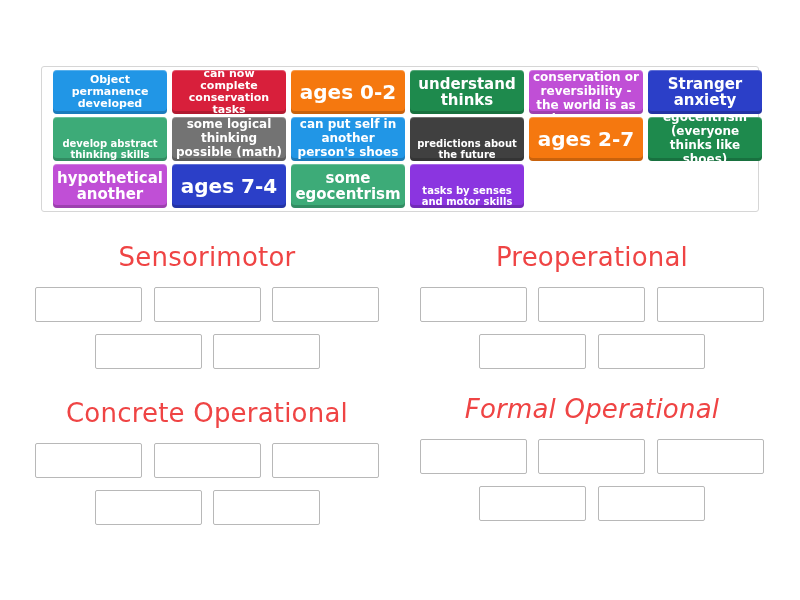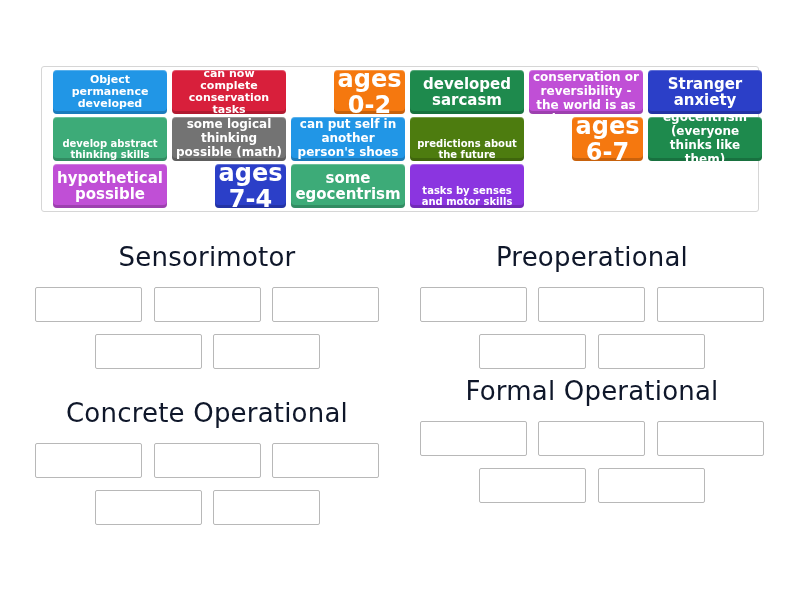--- a/index.html
+++ b/index.html
@@ -17,74 +17,74 @@
     border-radius: 4px; color: #fff; display: flex; align-items: center; justify-content: center;
     text-align: center; font-weight: bold; line-height: 1.1; cursor: grab;
     box-shadow: inset 0 -3px 0 rgba(0,0,0,0.18), inset 0 1px 0 rgba(255,255,255,0.25);
     padding: 1px 3px; overflow: hidden;
   }
   .tile span { display: block; }
   .s-xs { font-size: 12px; line-height: 1.15; }
   .s-sm { font-size: 11px; }
   .s-md { font-size: 10px; align-items: flex-end; }
   .s-lg { font-size: 15px; }
-  .s-xl { font-size: 24px; margin-left: 43px; }
+  .s-xl { font-size: 20px; }
 
   .group { position: absolute; width: 346px; }
   .group h2 {
-    font-family: "DejaVu Sans", sans-serif; font-weight: normal; font-size: 26px; color: #0f172a;
+    font-family: "DejaVu Sans", sans-serif; font-weight: normal; font-size: 26px; color: #ef4444;
     text-align: center; height: 40px; line-height: 40px; letter-spacing: 0.2px;
   }
   .slots { position: relative; height: 84px; margin-top: 8px; }
   .slot { position: absolute; width: 107px; height: 35px; border: 1px solid #b8b8b8; border-radius: 2px; background: #fff; }
 </style>
 </head>
 <body>
 
 <div class="bank">
   <div class="tile s-sm" style="background:#2196e6">
       <span>Object permanence developed</span>
     </div>
   <div class="tile s-sm" style="background:#d81f3b">
       <span>can now complete conservation tasks</span>
     </div>
   <div class="tile s-xl" style="background:#f5780f">
       <span>ages 0-2</span>
     </div>
   <div class="tile s-lg" style="background:#1e8a4d">
-      <span>developed sarcasm</span>
+      <span>understand thinks</span>
     </div>
   <div class="tile s-xs" style="background:#c04fd6">
       <span>no conservation or reversibility - the world is as it appears</span>
     </div>
   <div class="tile s-lg" style="background:#2b3fc8">
       <span>Stranger anxiety</span>
     </div>
 
   <div class="tile s-md" style="background:#3dab78">
       <span>develop abstract thinking skills</span>
     </div>
   <div class="tile s-xs" style="background:#737373">
       <span>some logical thinking possible (math)</span>
     </div>
   <div class="tile s-xs" style="background:#2196e6">
       <span>can put self in another person's shoes</span>
     </div>
-  <div class="tile s-md" style="background:#4d7c0f">
+  <div class="tile s-md" style="background:#404040">
       <span>predictions about the future</span>
     </div>
   <div class="tile s-xl" style="background:#f5780f">
-      <span>ages 6-7</span>
+      <span>ages 2-7</span>
     </div>
 
   <div class="tile s-xs" style="background:#1e8a4d">
-      <span>egocentrism (everyone thinks like them)</span>
+      <span>egocentrism (everyone thinks like shoes)</span>
     </div>
   <div class="tile s-lg" style="background:#c04fd6">
-      <span>hypothetical possible</span>
+      <span>hypothetical another</span>
     </div>
   <div class="tile s-xl" style="background:#2b3fc8">
       <span>ages 7-4</span>
     </div>
   <div class="tile s-lg" style="background:#3dab78">
       <span>some egocentrism</span>
     </div>
   <div class="tile s-md" style="background:#8b35e0">
       <span>tasks by senses and motor skills</span>
     </div>
@@ -116,21 +116,21 @@
   <h2>Concrete Operational</h2>
   <div class="slots">
     <div class="slot" style="left:1px; top:2px;"></div>
     <div class="slot" style="left:120px; top:2px;"></div>
     <div class="slot" style="left:238px; top:2px;"></div>
     <div class="slot" style="left:61px; top:49px;"></div>
     <div class="slot" style="left:179px; top:49px;"></div>
   </div>
 </div>
 
-<div class="group" style="left:419px; top:371px;">
+<div class="group" style="left:419px; top:389px;font-style:italic;">
   <h2>Formal Operational</h2>
   <div class="slots">
     <div class="slot" style="left:1px; top:2px;"></div>
     <div class="slot" style="left:119px; top:2px;"></div>
     <div class="slot" style="left:238px; top:2px;"></div>
     <div class="slot" style="left:60px; top:49px;"></div>
     <div class="slot" style="left:179px; top:49px;"></div>
   </div>
 </div>
 

